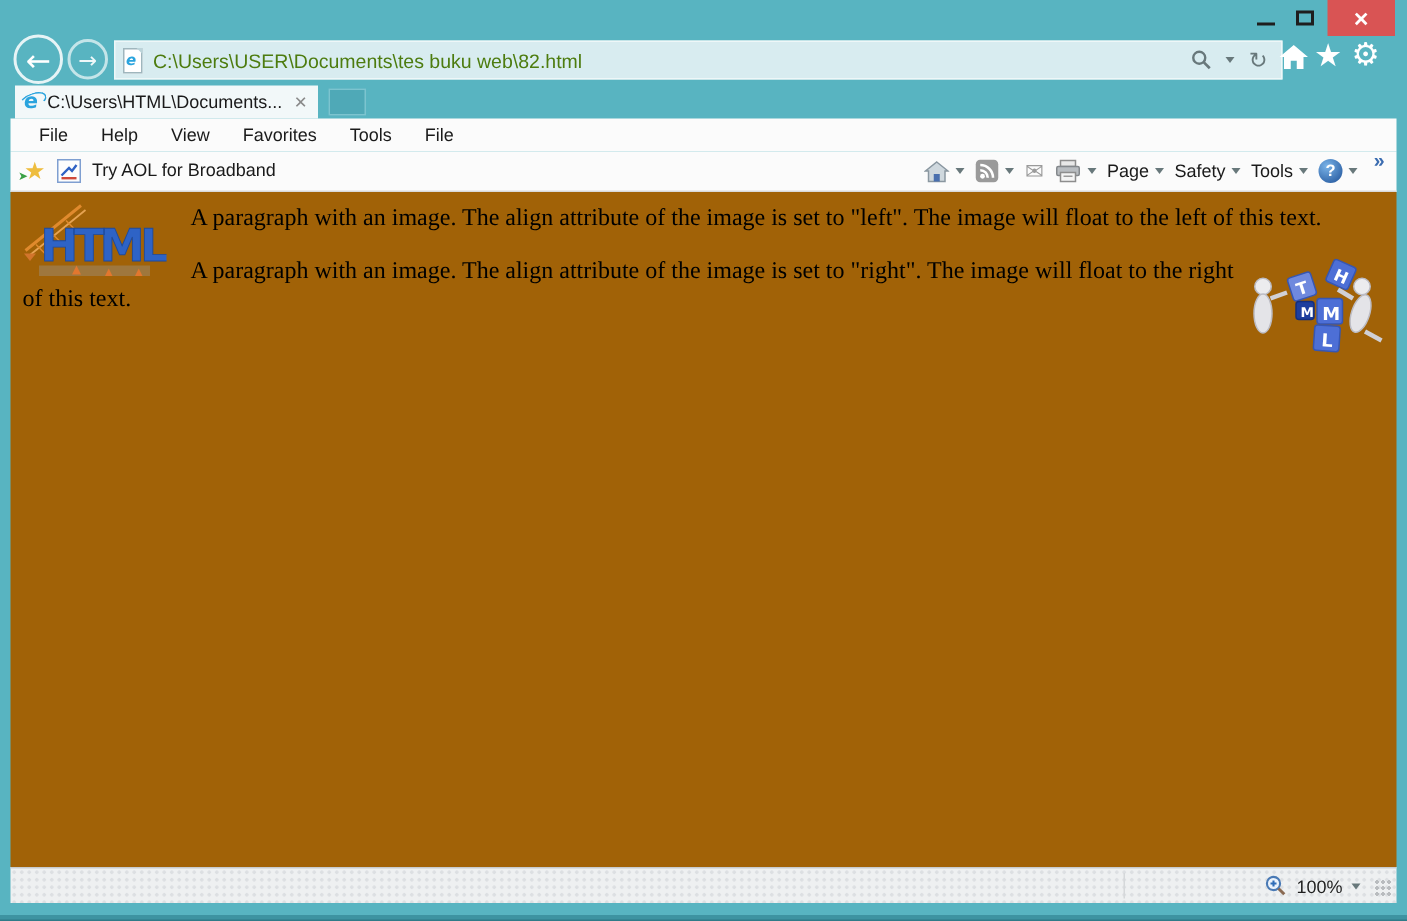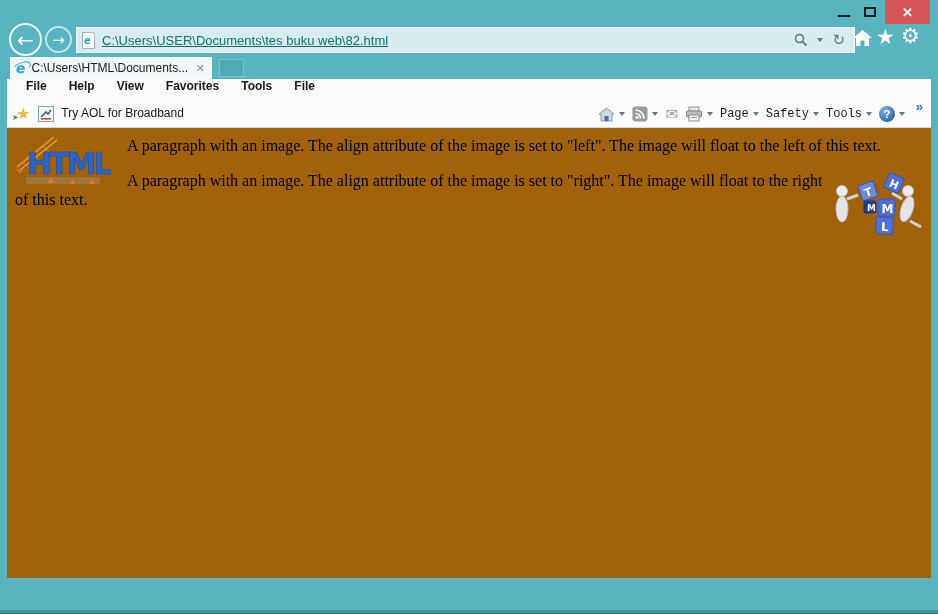--- a/index.html
+++ b/index.html
@@ -20,21 +20,21 @@
   .nav-btn { position:absolute; border-radius:50%; display:flex; align-items:center; justify-content:center;
              color:#ffffff; cursor:pointer; font-family:"DejaVu Sans",sans-serif; }
   .btn-back { left:9px; top:23px; width:33px; height:33px; border:2px solid rgba(255,255,255,.85); font-size:20px; }
   .btn-fwd  { left:45px; top:26px; width:27px; height:27px; border:2px solid rgba(255,255,255,.65); font-size:15px; color:rgba(255,255,255,.9); }
 
   .addr { position:absolute; left:76px; top:27px; width:779px; height:26px; background:#d8ecf0;
           border:1px solid #eef7f8; display:flex; align-items:center; }
   .page-ico { position:relative; width:13px; height:17px; background:#fff; border:1px solid #9fb6bd; margin:0 7px 0 5px; flex:0 0 auto; }
   .page-ico .mini-e { position:absolute; left:1px; top:2px; font:bold italic 10px "DejaVu Sans",sans-serif; color:#2aa4de; }
   .page-ico .fold { position:absolute; right:-1px; top:-1px; width:0; height:0; border-left:4px solid transparent; border-top:4px solid #bcd4da; }
-  .url-input { flex:1; border:0; background:transparent; outline:none; font:13px "Liberation Sans",sans-serif; color:#0f766e; padding:0;text-decoration:underline; }
+  .url-input { flex:1; border:0; background:transparent; outline:none; font:13px "Liberation Sans",sans-serif; color:#4d7c0f; padding:0; }
   .addr-ctls { display:flex; align-items:center; gap:9px; padding-right:9px; }
   .uni-ico { font-family:"DejaVu Sans",sans-serif; line-height:1; }
   .refresh-ico { font-size:15px; color:#68787b; }
   .caret { width:0; height:0; border-left:3.5px solid transparent; border-right:3.5px solid transparent; border-top:4px solid #68787b; }
 
   .chrome-ico { position:absolute; color:#ffffff; cursor:pointer; }
   .ico-star-top { left:876px; top:27px; font-size:21px; }
   .ico-gear-top { left:901px; top:26px; font-size:21px; }
 
   
@@ -44,33 +44,33 @@
   .tab-close { font-size:11px; color:#8a8a8a; padding:0 7px; cursor:pointer; }
   .e-icon { position:relative; display:inline-block; font:bold 14px "DejaVu Sans",sans-serif; color:#2aa4de;
             margin:0 6px 0 6px; transform:skewX(-6deg); }
   .e-icon::after { content:""; position:absolute; left:-3px; top:2px; width:16px; height:8px;
                    border:1.5px solid #2aa4de; border-bottom-color:transparent; border-left-color:transparent;
                    border-radius:50%; transform:rotate(-20deg); }
   .newtab { position:absolute; left:219px; top:59px; width:25px; height:18px; background:#4fa9b7; border:1px solid #7cc4cf; cursor:pointer; }
 
   
   .menubar { position:absolute; left:7px; top:79px; width:924px; height:22px; background:#fbfbfb;
-             display:flex; padding-left:8px;font-weight:bold; }
+             display:flex; align-items:center; padding-left:8px; }
   .menu-item { padding:0 11px; font-size:12px; color:#1a1a1a; cursor:pointer; }
 
   
   .cmdbar { position:absolute; left:7px; top:101px; width:924px; height:27px; background:#fbfbfb;
             border-bottom:1px solid #d9d9d9; display:flex; align-items:center; }
   .fav-left { display:flex; align-items:center; gap:8px; padding-left:9px; }
   .star-gold { position:relative; font-size:16px; color:#eebd3e; font-family:"DejaVu Sans",sans-serif; cursor:pointer; }
   .star-gold .green-arrow { position:absolute; left:-4px; bottom:0px; font-size:8px; color:#3aa045; }
   .aol-link { font-size:12px; color:#1a1a1a; cursor:pointer; display:flex; align-items:flex-start; gap:7px; }
   .cmd-right { margin-left:auto; display:flex; align-items:center; gap:7px; padding-right:26px; font-size:12px; color:#1a1a1a; }
   .cmd-btn { display:flex; align-items:center; gap:4px; cursor:pointer; }
-  .cmd-label { font-size:12px; color:#1a1a1a;font-family:Liberation Mono, monospace; }
+  .cmd-label { font-size:12px; color:#1a1a1a; }
   .help-ico { width:16px; height:16px; border-radius:50%; background:radial-gradient(circle at 35% 30%, #7ab3e8, #1c4f96);
               color:#fff; font-size:11px; font-weight:bold; display:flex; align-items:center; justify-content:center; }
   .overflow-chevron { position:absolute; right:8px; top:-2px; color:#3b6cb0; font-size:13px; font-weight:bold; cursor:pointer; }
   .mail-ico { font-size:15px; color:#9a9a9a; }
 
   
   .content { position:absolute; left:7px; top:128px; width:924px; height:450px; background:#a16207;
              padding:8px; font-family:"Liberation Serif", serif; font-size:16px; color:#000; overflow:hidden; }
   .content p { line-height:19px; margin:0 0 16px 0; }
   .img-left { float:left; width:97px; height:52px; margin:-3px 16px 1px -1px; }
@@ -257,17 +257,31 @@
           <text x="53.5" y="42" font-family="'DejaVu Sans',sans-serif" font-weight="bold" font-size="12" fill="#ffffff">M</text>
         </g>
         <g transform="rotate(4 56 55)">
           <rect x="48" y="46" width="17" height="17" rx="2" fill="#4d6fd6" stroke="#3656b2"></rect>
           <text x="53" y="60" font-family="'DejaVu Sans',sans-serif" font-weight="bold" font-size="12" fill="#ffffff">L</text>
         </g>
       </svg><span>A paragraph with an image. The align attribute of the image is set to "right". The image will float to the right of this text.</span>
     </p>
   </div>
 
+  <div class="statusbar">
+    <div class="status-sep"></div>
+    <div class="zoom-ctl">
+      <svg width="15" height="15" viewBox="0 0 15 15">
+        <circle cx="6" cy="6" r="4.4" fill="#eaf2fb" stroke="#4a7ab5" stroke-width="1.4"></circle>
+        <line x1="4" y1="6" x2="8" y2="6" stroke="#2f6db8" stroke-width="1.4"></line>
+        <line x1="6" y1="4" x2="6" y2="8" stroke="#2f6db8" stroke-width="1.4"></line>
+        <line x1="9.3" y1="9.3" x2="13.2" y2="13.2" stroke="#8a6a52" stroke-width="2"></line>
+      </svg>
+      <span>100%</span>
+      <span class="caret"></span>
+    </div>
+    <div class="grip"></div>
+  </div>
 
   <div class="bottom-edge"></div>
   <div class="bottom-edge2"></div>
 
 </div>
 
 </body></html>

